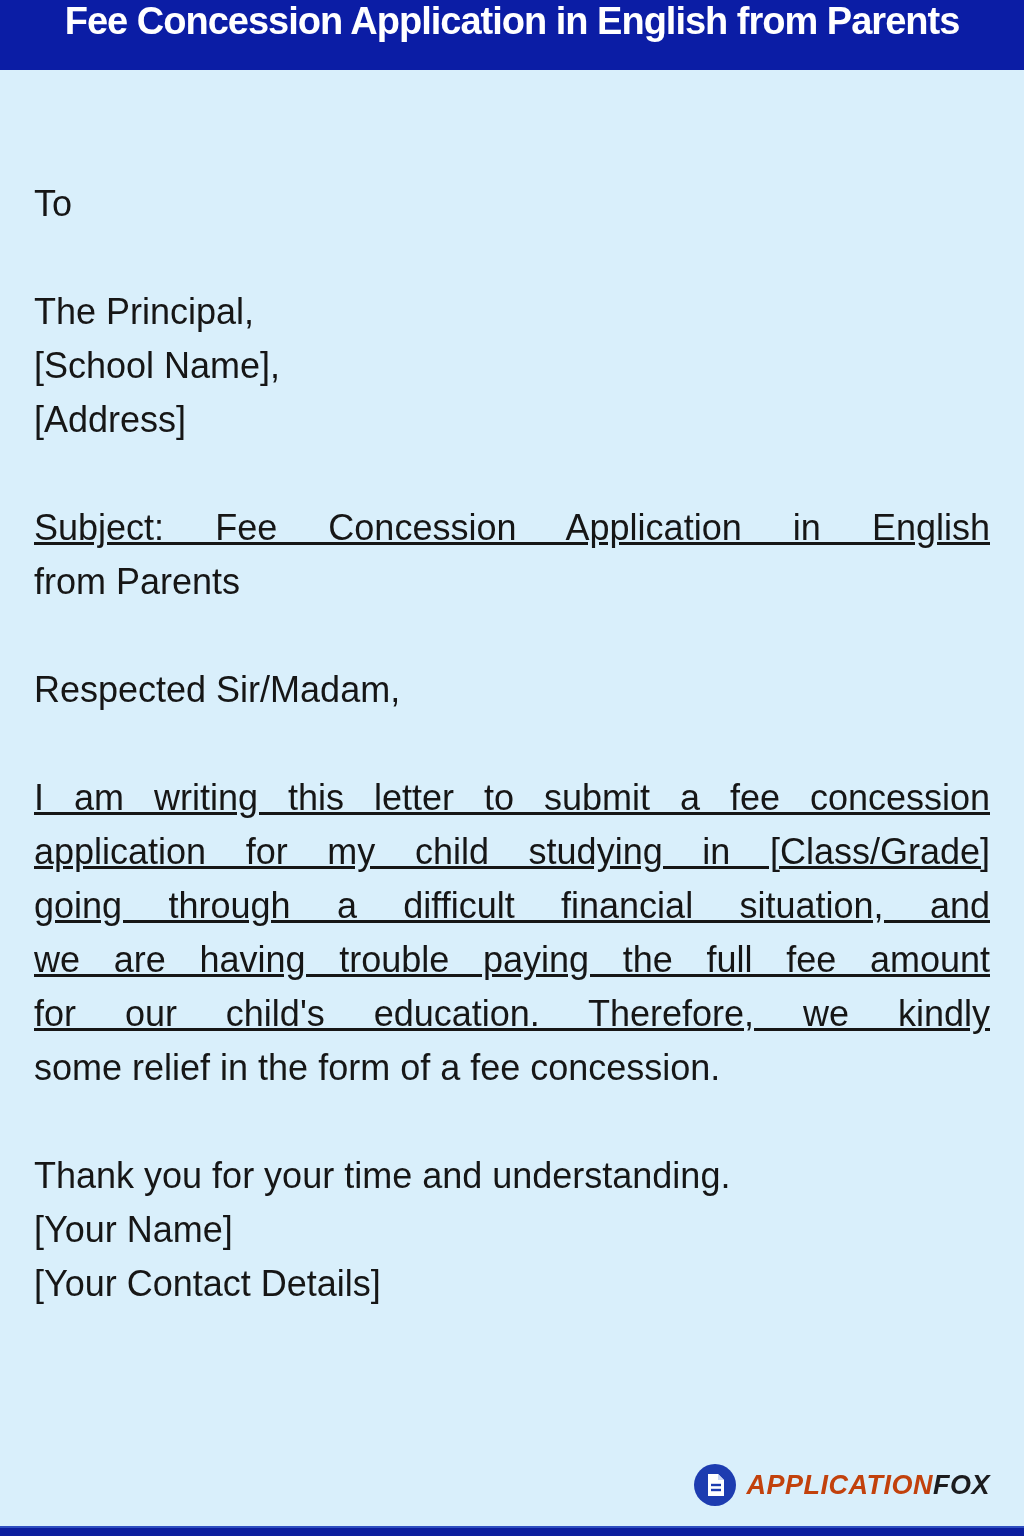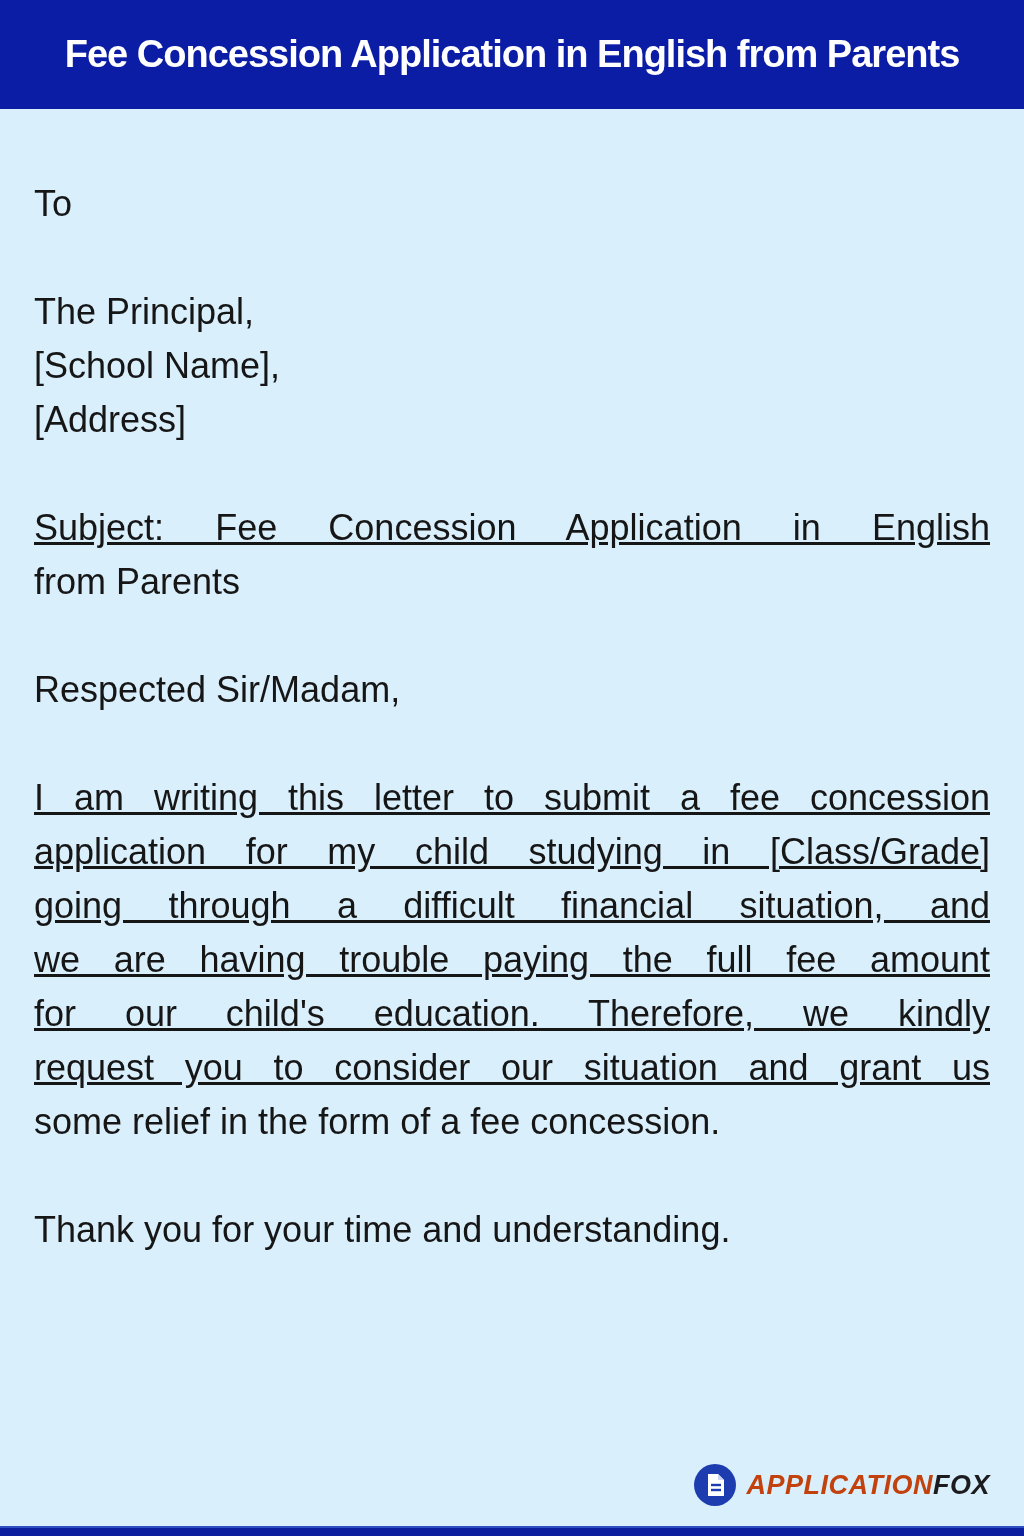--- a/index.html
+++ b/index.html
@@ -12,24 +12,23 @@
   .page {
     position: relative;
     width: 1024px;
     height: 1536px;
     background: #d9effb;
     overflow: hidden;
   }
   .header {
     position: absolute;
     top: 0; left: 0; right: 0;
-    height: 109px;
+    height: 70px;
     background: #0b1da5;
     display: flex;
-    align-items: center;
     justify-content: center;
   }
   .header-title {
     color: #ffffff;
     font-size: 38px;
     font-weight: bold;
     letter-spacing: -1px;
     white-space: nowrap;
   }
   .letter {
@@ -105,26 +104,27 @@
     <div class="para">
       <div class="line">Respected Sir/Madam,</div>
     </div>
 
     <div class="para">
       <div class="jline">I am writing this letter to submit a fee concession</div>
       <div class="jline">application for my child studying in [Class/Grade]</div>
       <div class="jline">going through a difficult financial situation, and</div>
       <div class="jline">we are having trouble paying the full fee amount</div>
       <div class="jline">for our child's education. Therefore, we kindly</div>
-      <div class="jline">request you to consider our situation and grant us</div>
       <div class="line">some relief in the form of a fee concession.</div>
     </div>
 
     <div class="para">
       <div class="line">Thank you for your time and understanding.</div>
+      <div class="line">[Your Name]</div>
+      <div class="line">[Your Contact Details]</div>
     </div>
 
   </div>
 
   <div class="brand">
     <svg class="brand-icon" viewBox="0 0 44 44" xmlns="http://www.w3.org/2000/svg">
       <circle cx="22" cy="22" r="21" fill="#1d3cb0"></circle>
       <path d="M15 11 h10 l6 6 v16 h-16 z" fill="#ffffff"></path>
       <path d="M25 11 l6 6 h-6 z" fill="#c9d6f5"></path>
       <line x1="18" y1="22" x2="28" y2="22" stroke="#1d3cb0" stroke-width="2.4"></line>

